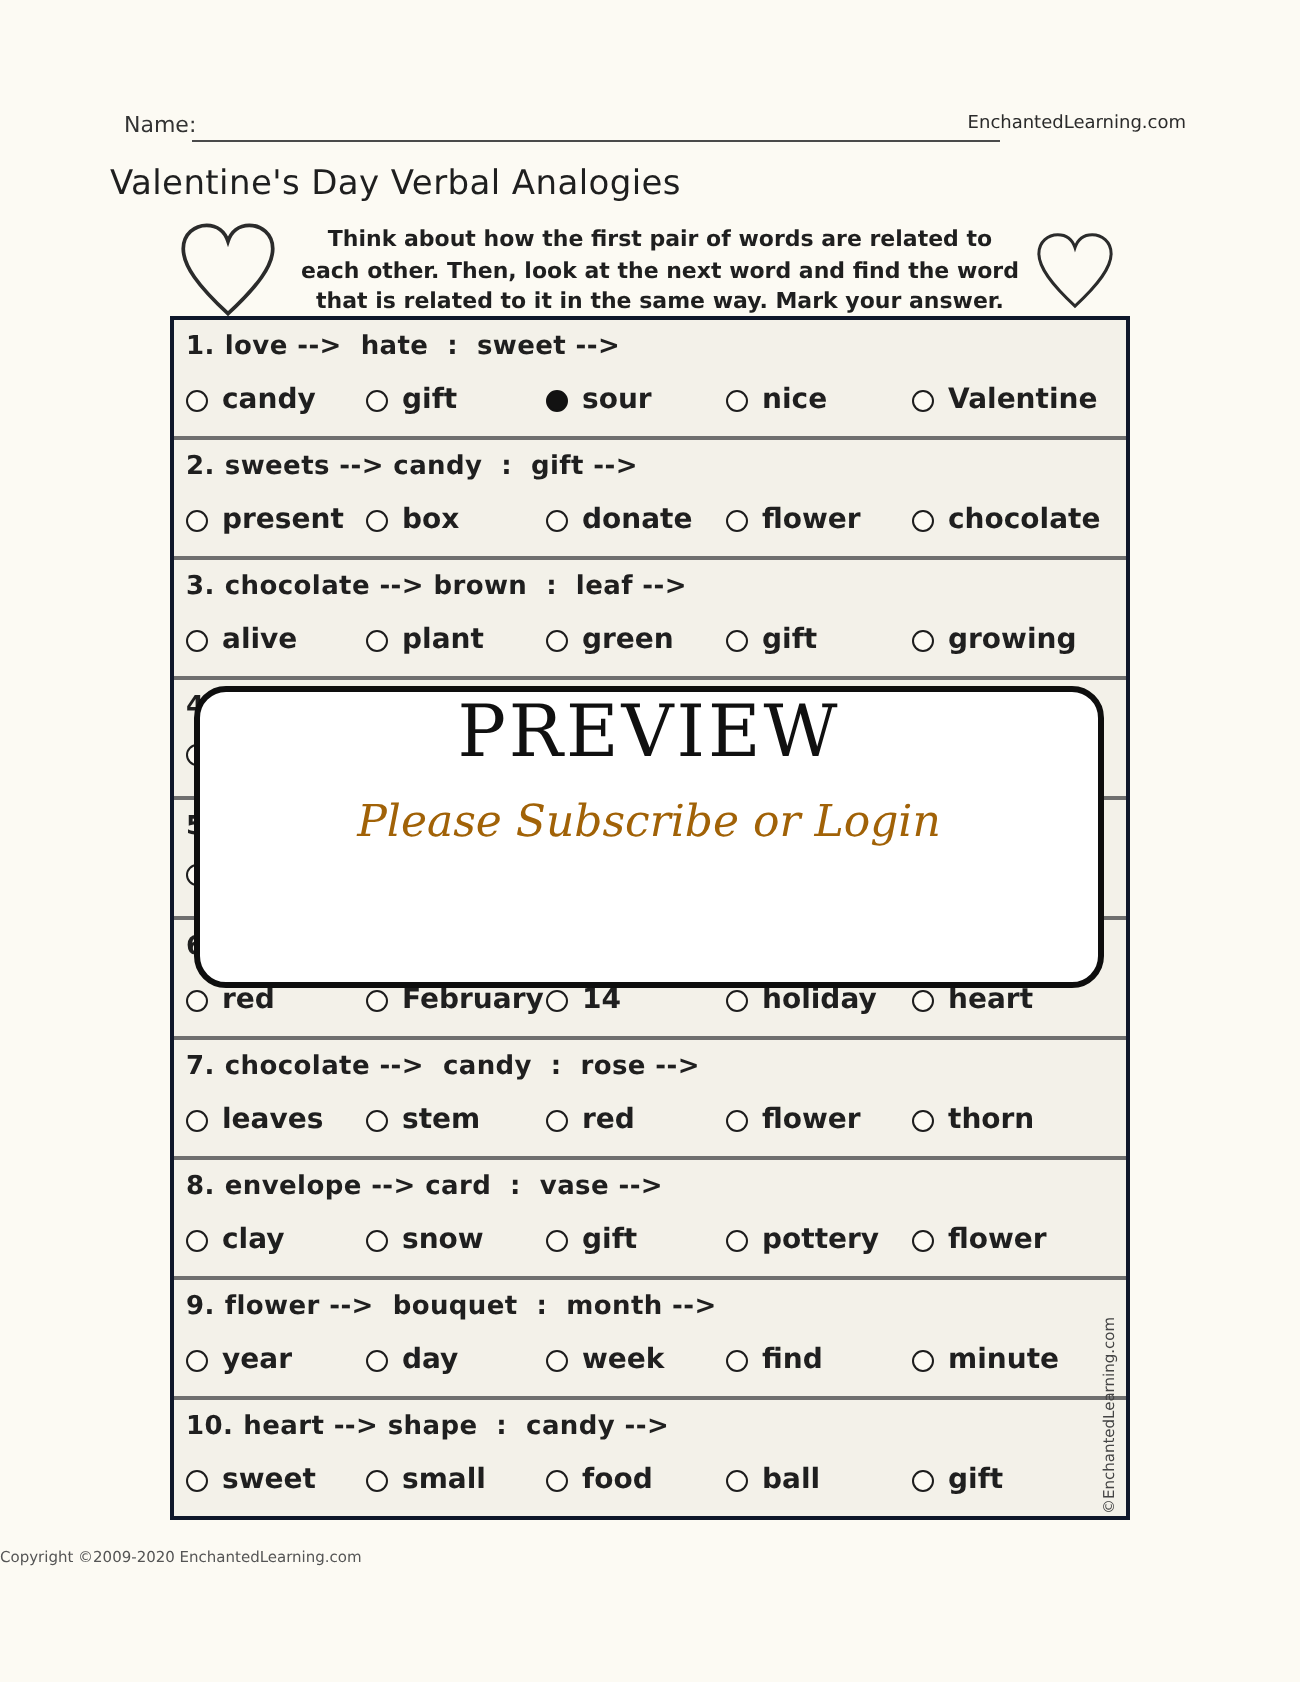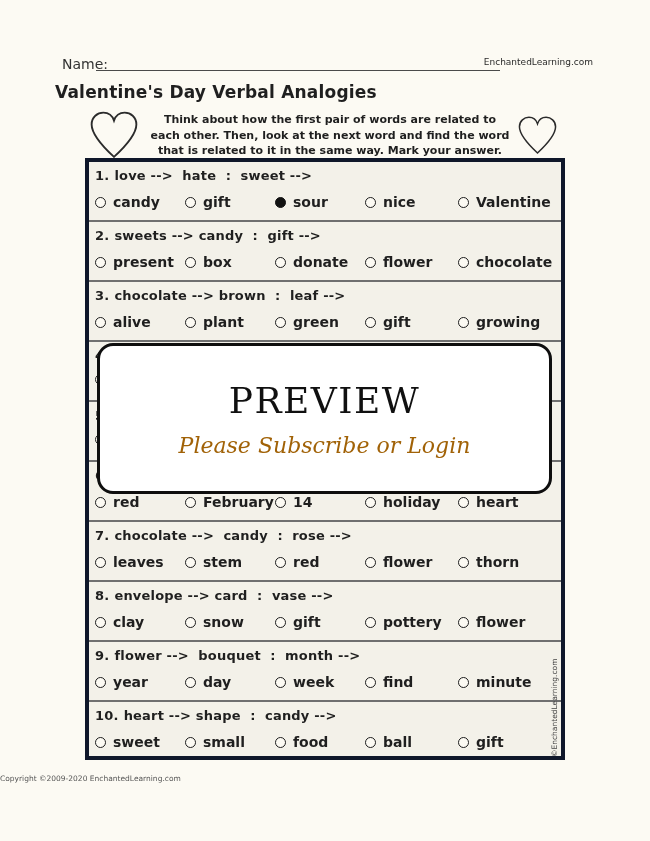--- a/index.html
+++ b/index.html
@@ -3,51 +3,51 @@
 <meta charset="utf-8">
 <style>
   * { margin:0; padding:0; box-sizing:border-box; }
   body { background:#e8e8e8; }
   .page {
     position:relative; width:650px; height:841px; margin:0 auto;
     background:#fcfaf3; font-family:"DejaVu Sans", sans-serif; color:#1f1f1f;
     overflow:hidden;
   }
   
-  .name-label { position:absolute; left:62px; top:56px; font-size:14px; color:#333; }
+  .name-label { position:absolute; left:62px; top:56px; font-size:11px; color:#333; }
   .name-line  { position:absolute; left:96px; top:70px; width:404px; height:1px;
                 border-bottom:1.3px solid #4a4a4a; }
   .site-link  { position:absolute; top:57px; right:57px; font-size:9px; color:#2a2a2a;margin-left:12px; }
-  .title { position:absolute; left:55px; top:82px; font-size:17px; font-weight:700; letter-spacing:0.2px; }
+  .title { position:absolute; left:55px; top:82px; font-size:17px; font-weight:400; letter-spacing:0.2px; }
 
   
   .heart-left  { position:absolute; left:87px;  top:110px; z-index:3; }
   .heart-right { position:absolute; left:516px; top:111px; z-index:3; }
   .instructions { position:absolute; left:140px; top:112px; width:380px;
                   text-align:center; font-size:11px; font-weight:700; line-height:15.5px; }
 
   
   .ws-table { position:absolute; left:85px; top:158px; width:480px; height:602px;
-              border:4px solid #0f172a; background:#f3f1e9;
+              border:2px solid #0f172a; background:#f3f1e9;
               display:flex; flex-direction:column; }
   .row { height:60px; flex:none; border-bottom:2px solid #6f6f6f; padding:6px 4px 0 6px; }
   .row:last-child { border-bottom:none; flex:1;border-radius:21px; }
   .q-line { font-size:13px; font-weight:700; white-space:pre; letter-spacing:0.2px; }
   .q-num { margin-right:5px; }
   .opt-row { margin-top:11px; display:grid; grid-template-columns:90px 90px 90px 93px 1fr;
              align-items:center; }
   .option { display:flex; align-items:center; gap:7px; font-size:14px; font-weight:700; }
   .radio { width:11px; height:11px; border:1.7px solid #1d1d1d; border-radius:50%;
            background:#fcfaf3; flex:none; }
   .radio.filled { background:#121212; border-color:#121212; }
 
   
   .overlay { position:absolute; left:97px; top:343px; width:455px; height:151px;
              background:#ffffff; border:3px solid #0e0e0e; border-radius:16px; z-index:5;
-             display:flex; flex-direction:column; align-items:center; justify-content:center; gap:12px; }
+             display:flex; flex-direction:column; align-items:center; gap:12px; }
   .overlay-title { font-family:"DejaVu Serif", serif; font-size:36px; letter-spacing:1.5px; color:#101010; }
   .overlay-sub   { font-family:"DejaVu Serif", serif; font-style:italic; font-size:22px; color:#a16207; }
 
   
   .side-copy { position:absolute; left:550px; top:757px; width:100px;
                transform-origin:0 0; transform:rotate(-90deg);
                font-size:7.5px; color:#444; z-index:6; }
   .footer-copy { position:absolute; top:774px; left:0; width:100%; text-align:left;
                  font-size:7.5px; color:#555; }
 </style>

